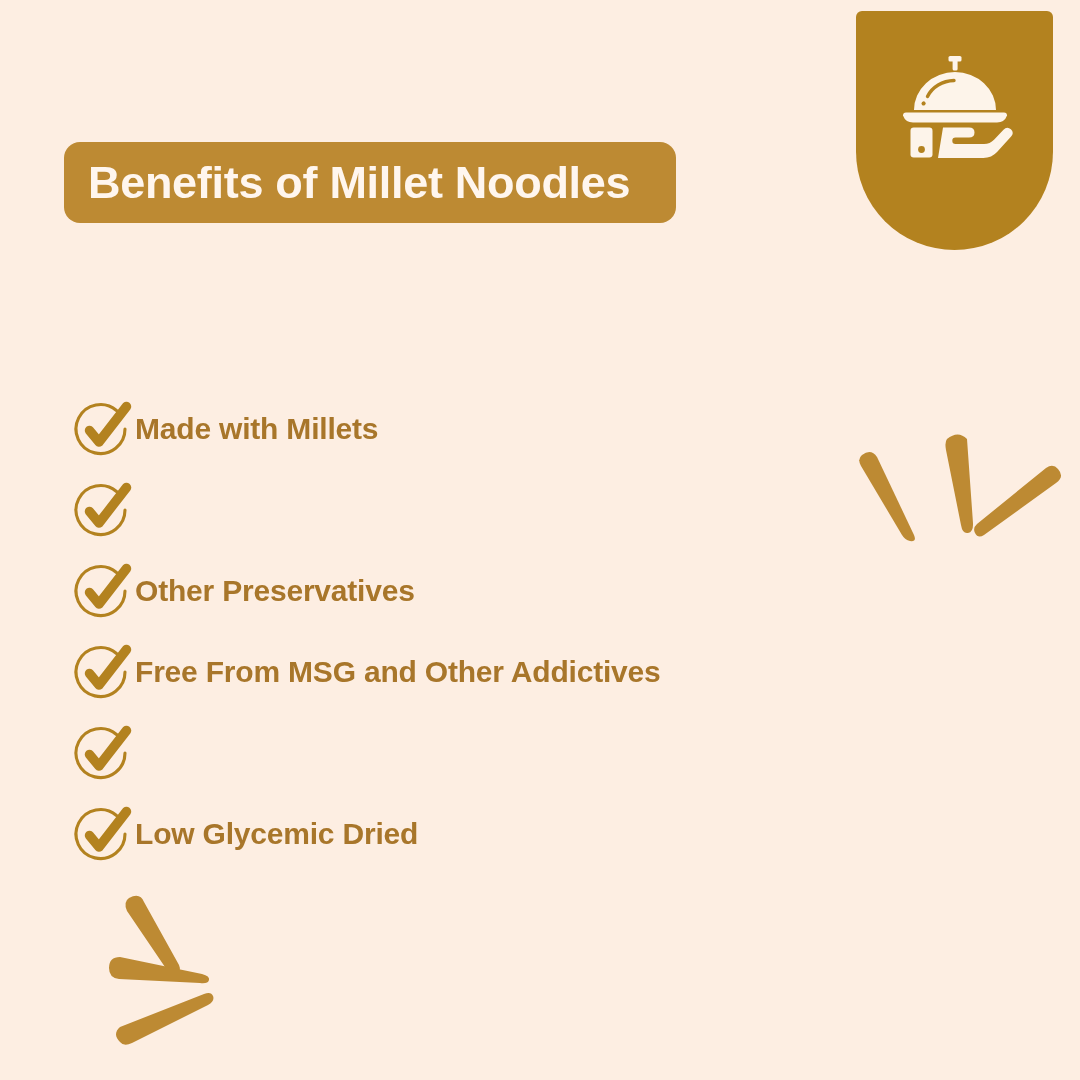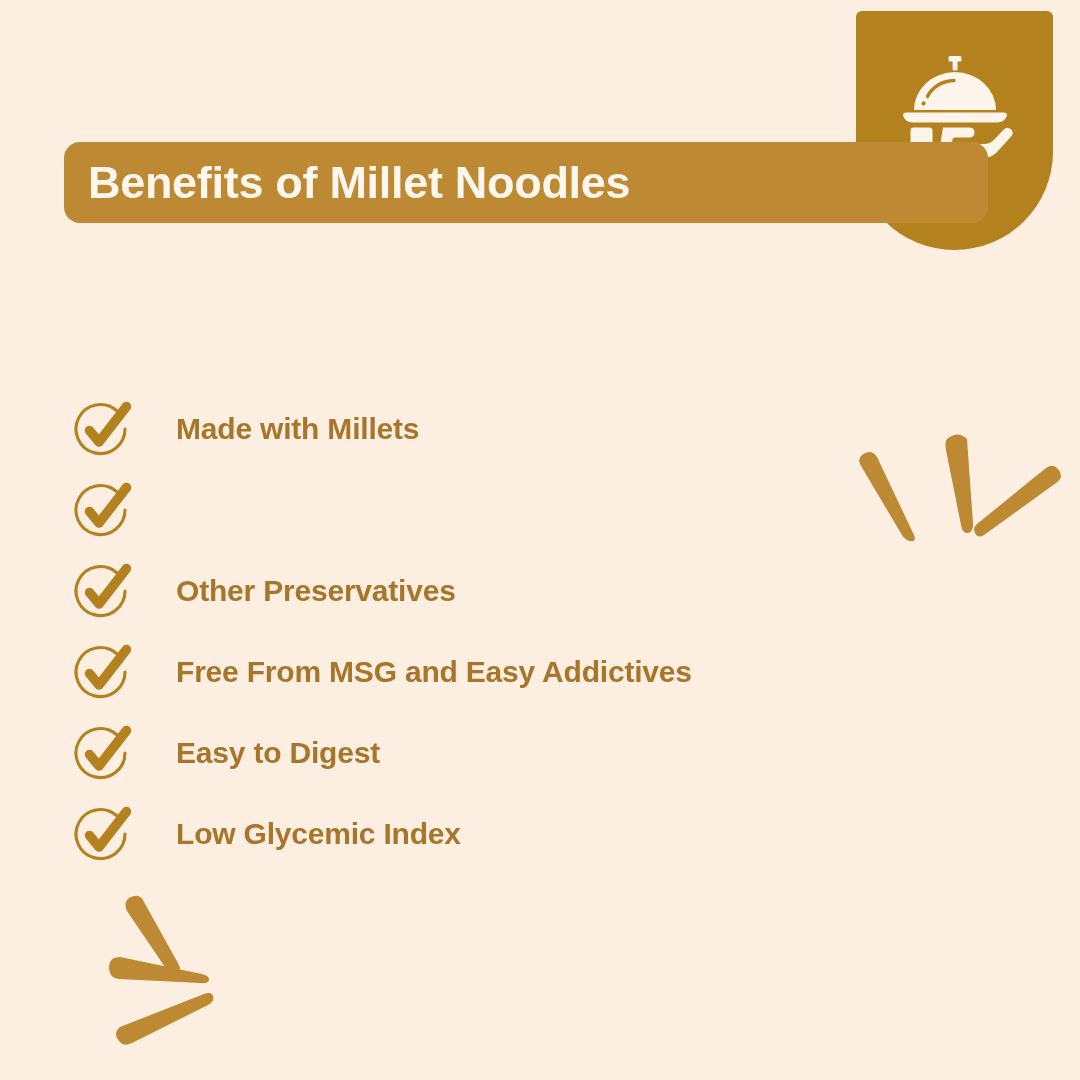--- a/index.html
+++ b/index.html
@@ -23,21 +23,21 @@
     position:absolute;
     left:50%; top:96px;
     transform:translate(-50%,-50%);
     width:116px; height:116px;
   }
 
   
   .title-banner {
     position:absolute;
     left:64px; top:142px;
-    width:924px; height:81px;
+    width:612px; height:81px;
     background:#bd8a33;
     border-radius:16px;
     display:flex;
     align-items:center;
   }
   .title-text {
     color:#fff6ee;
     font-size:45px;
     font-weight:bold;
     letter-spacing:-0.3px;
@@ -56,21 +56,20 @@
     height:81px;
     display:flex;
     align-items:center;
   }
   .check-icon {
     width:64px; height:64px;
     flex:0 0 64px;
     margin-left:3px;
   }
   .check-label {
-    margin-left:41px;
     color:#a8762a;
     font-size:30px;
     font-weight:bold;
     letter-spacing:-0.2px;
     white-space:nowrap;
   }
 
   
   .sparks-right {
     position:absolute;
@@ -133,37 +132,36 @@
       <path d="M18.5 33.5 L28 45 L55.5 9.5" fill="none" stroke="#b3821f" stroke-width="9.5" stroke-linecap="round" stroke-linejoin="round"></path>
     </svg>
     <span class="check-label">Other Preservatives</span>
   </div>
 
   <div class="check-row">
     <svg class="check-icon" viewBox="0 0 64 64">
       <path d="M45.5 13.5 A24.5 24.5 0 1 0 54 32" fill="none" stroke="#b3821f" stroke-width="3.1" stroke-linecap="round"></path>
       <path d="M18.5 33.5 L28 45 L55.5 9.5" fill="none" stroke="#b3821f" stroke-width="9.5" stroke-linecap="round" stroke-linejoin="round"></path>
     </svg>
-    <span class="check-label">Free From MSG and Easy Addictives</span>
+    <span class="check-label">Free From MSG and Other Addictives</span>
   </div>
 
   <div class="check-row">
     <svg class="check-icon" viewBox="0 0 64 64">
       <path d="M45.5 13.5 A24.5 24.5 0 1 0 54 32" fill="none" stroke="#b3821f" stroke-width="3.1" stroke-linecap="round"></path>
       <path d="M18.5 33.5 L28 45 L55.5 9.5" fill="none" stroke="#b3821f" stroke-width="9.5" stroke-linecap="round" stroke-linejoin="round"></path>
     </svg>
-    <span class="check-label">Easy to Digest</span>
   </div>
 
   <div class="check-row">
     <svg class="check-icon" viewBox="0 0 64 64">
       <path d="M45.5 13.5 A24.5 24.5 0 1 0 54 32" fill="none" stroke="#b3821f" stroke-width="3.1" stroke-linecap="round"></path>
       <path d="M18.5 33.5 L28 45 L55.5 9.5" fill="none" stroke="#b3821f" stroke-width="9.5" stroke-linecap="round" stroke-linejoin="round"></path>
     </svg>
-    <span class="check-label">Low Glycemic Index</span>
+    <span class="check-label">Low Glycemic Dried</span>
   </div>
 
 </div>
 
 <svg class="sparks-right" viewBox="0 0 216 140">
 
   <path d="M10 23 q9 -7 15 2 l37 78 q3 7 -4 6 q-5 -1 -8 -6 L9 34 q-4 -7 1 -11 Z" fill="#bd8a33"></path>
 
   <path d="M95 7 q11 -9 20 0 l6 84 q0.5 9 -5 10 q-5.5 1 -7 -8 L94 18 q-1.5 -8 1 -11 Z" fill="#bd8a33"></path>
 

